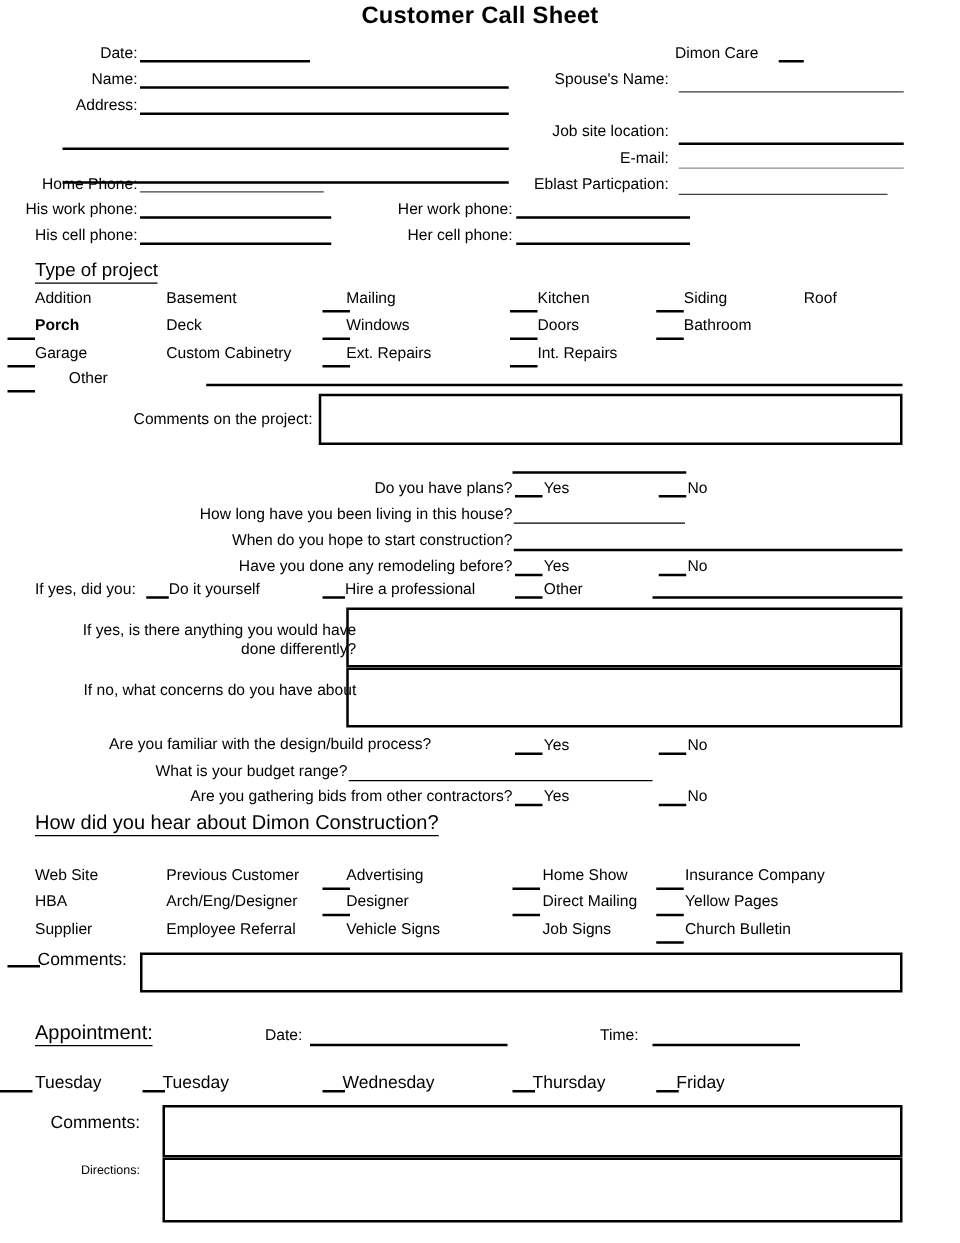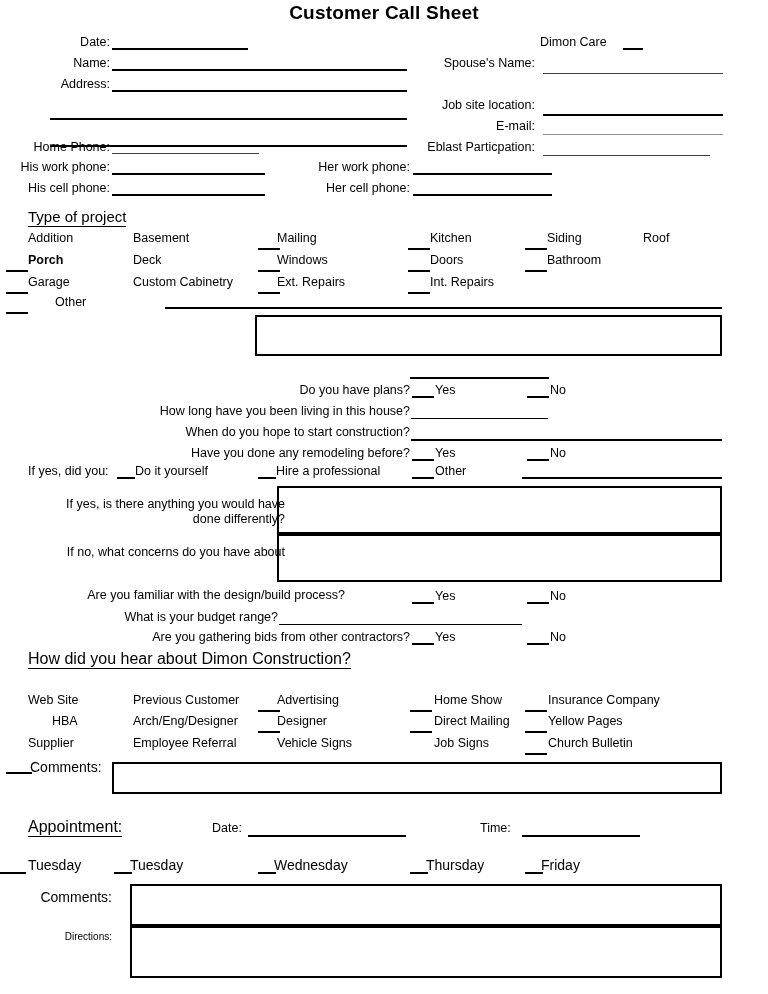--- a/index.html
+++ b/index.html
@@ -156,20 +156,21 @@
   <div class="lbl" style="left:430px;top:275px;">Int. Repairs</div>
 
   <div class="cbk" style="left:6px;top:292px;"></div>
   <div class="cbk" style="left:258px;top:292px;"></div>
   <div class="cbk" style="left:408px;top:292px;"></div>
 
   <div class="lbl" style="left:55px;top:295px;">Other</div>
   <div class="cbk" style="left:6px;top:312px;"></div>
   <div class="rule" style="left:165px;top:307px;width:557px;"></div>
 
+  <div class="lbl r" style="left:30px;top:328px;width:220px;">Comments on the project:</div>
   <div class="box" style="left:255px;top:315px;width:467px;height:41px;"></div>
 
   <div class="rule" style="left:410px;top:377px;width:139px;"></div>
 
   <div class="lbl r" style="left:0;top:383px;width:410px;">Do you have plans?</div>
   <div class="cbk" style="left:412px;top:396px;"></div>
   <div class="lbl" style="left:435px;top:383px;">Yes</div>
   <div class="cbk" style="left:527px;top:396px;"></div>
   <div class="lbl" style="left:550px;top:383px;">No</div>
 
@@ -220,21 +221,21 @@
 
   <div class="lbl" style="left:28px;top:693px;">Web Site</div>
   <div class="lbl" style="left:133px;top:693px;">Previous Customer</div>
   <div class="lbl" style="left:277px;top:693px;">Advertising</div>
   <div class="lbl" style="left:434px;top:693px;">Home Show</div>
   <div class="lbl" style="left:548px;top:693px;">Insurance Company</div>
   <div class="cbk" style="left:258px;top:710px;"></div>
   <div class="cbk" style="left:410px;top:710px;"></div>
   <div class="cbk" style="left:525px;top:710px;"></div>
 
-  <div class="lbl" style="left:28px;top:714px;margin-left:24px;">HBA</div>
+  <div class="lbl" style="left:28px;top:714px;">HBA</div>
   <div class="lbl" style="left:133px;top:714px;">Arch/Eng/Designer</div>
   <div class="lbl" style="left:277px;top:714px;">Designer</div>
   <div class="lbl" style="left:434px;top:714px;">Direct Mailing</div>
   <div class="lbl" style="left:548px;top:714px;">Yellow Pages</div>
   <div class="cbk" style="left:258px;top:731px;"></div>
   <div class="cbk" style="left:410px;top:731px;"></div>
   <div class="cbk" style="left:525px;top:731px;"></div>
 
   <div class="lbl" style="left:28px;top:736px;">Supplier</div>
   <div class="lbl" style="left:133px;top:736px;">Employee Referral</div>

